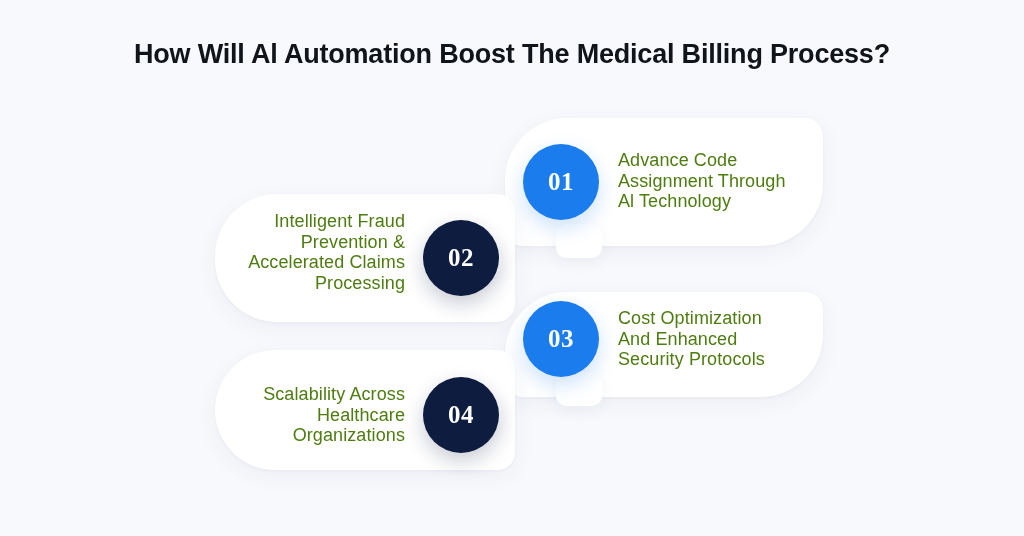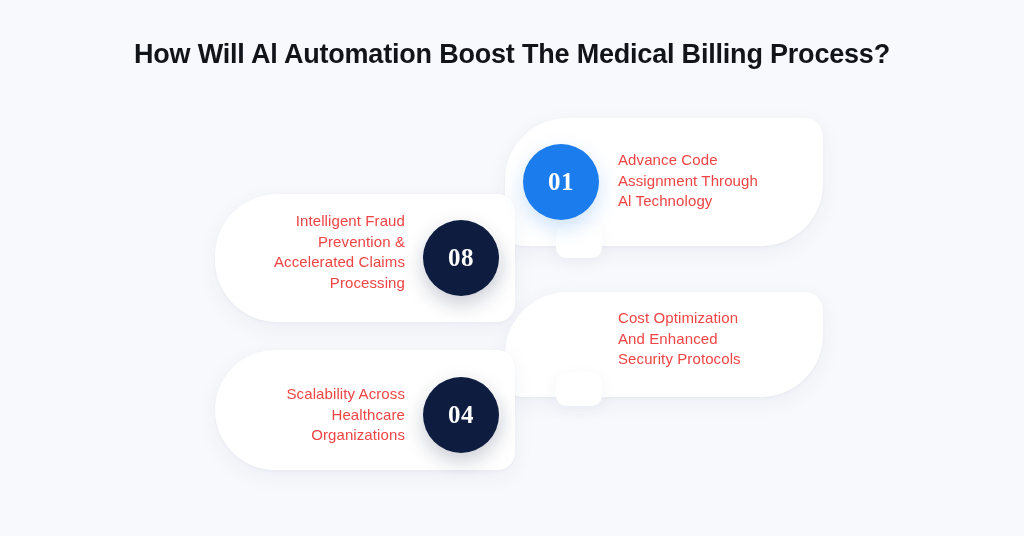--- a/index.html
+++ b/index.html
@@ -92,23 +92,23 @@
     box-shadow: 0 8px 20px rgba(27, 124, 237, 0.22);
   }
   .badge.navy {
     background: #0d1c3f;
     box-shadow: 0 8px 20px rgba(13, 28, 63, 0.22);
   }
 
   
   .card-text {
     position: absolute;
-    font-size: 15px;
+    font-size: 18px;
     line-height: 20.5px;
-    color: #ef4444;
+    color: #4d7c0f;
     letter-spacing: 0.1px;
     z-index: 4;
     white-space: pre-line;
   }
   .card-text.align-left  { text-align: left; }
   .card-text.align-right { text-align: right; }
 
   
   
   #card-1 { left: 505px; top: 118px; width: 318px; height: 128px; }
@@ -143,28 +143,29 @@
 
   <div class="card right" id="card-1"></div>
   <div class="tab" id="tab-1"></div>
   <div class="badge blue" id="badge-1">01</div>
   <div class="card-text align-left" id="text-1">Advance Code
 Assignment Through
 Al Technology</div>
 
   <div class="card left" id="card-2"></div>
   <div class="tab" id="tab-2"></div>
-  <div class="badge navy" id="badge-2">08</div>
+  <div class="badge navy" id="badge-2">02</div>
   <div class="card-text align-right" id="text-2">Intelligent Fraud
 Prevention &amp;
 Accelerated Claims
 Processing</div>
 
   <div class="card right" id="card-3"></div>
   <div class="tab" id="tab-3"></div>
+  <div class="badge blue" id="badge-3">03</div>
   <div class="card-text align-left" id="text-3">Cost Optimization
 And Enhanced
 Security Protocols</div>
 
   <div class="card left" id="card-4"></div>
   <div class="tab" id="tab-4"></div>
   <div class="badge navy" id="badge-4">04</div>
   <div class="card-text align-right" id="text-4">Scalability Across
 Healthcare
 Organizations</div>

